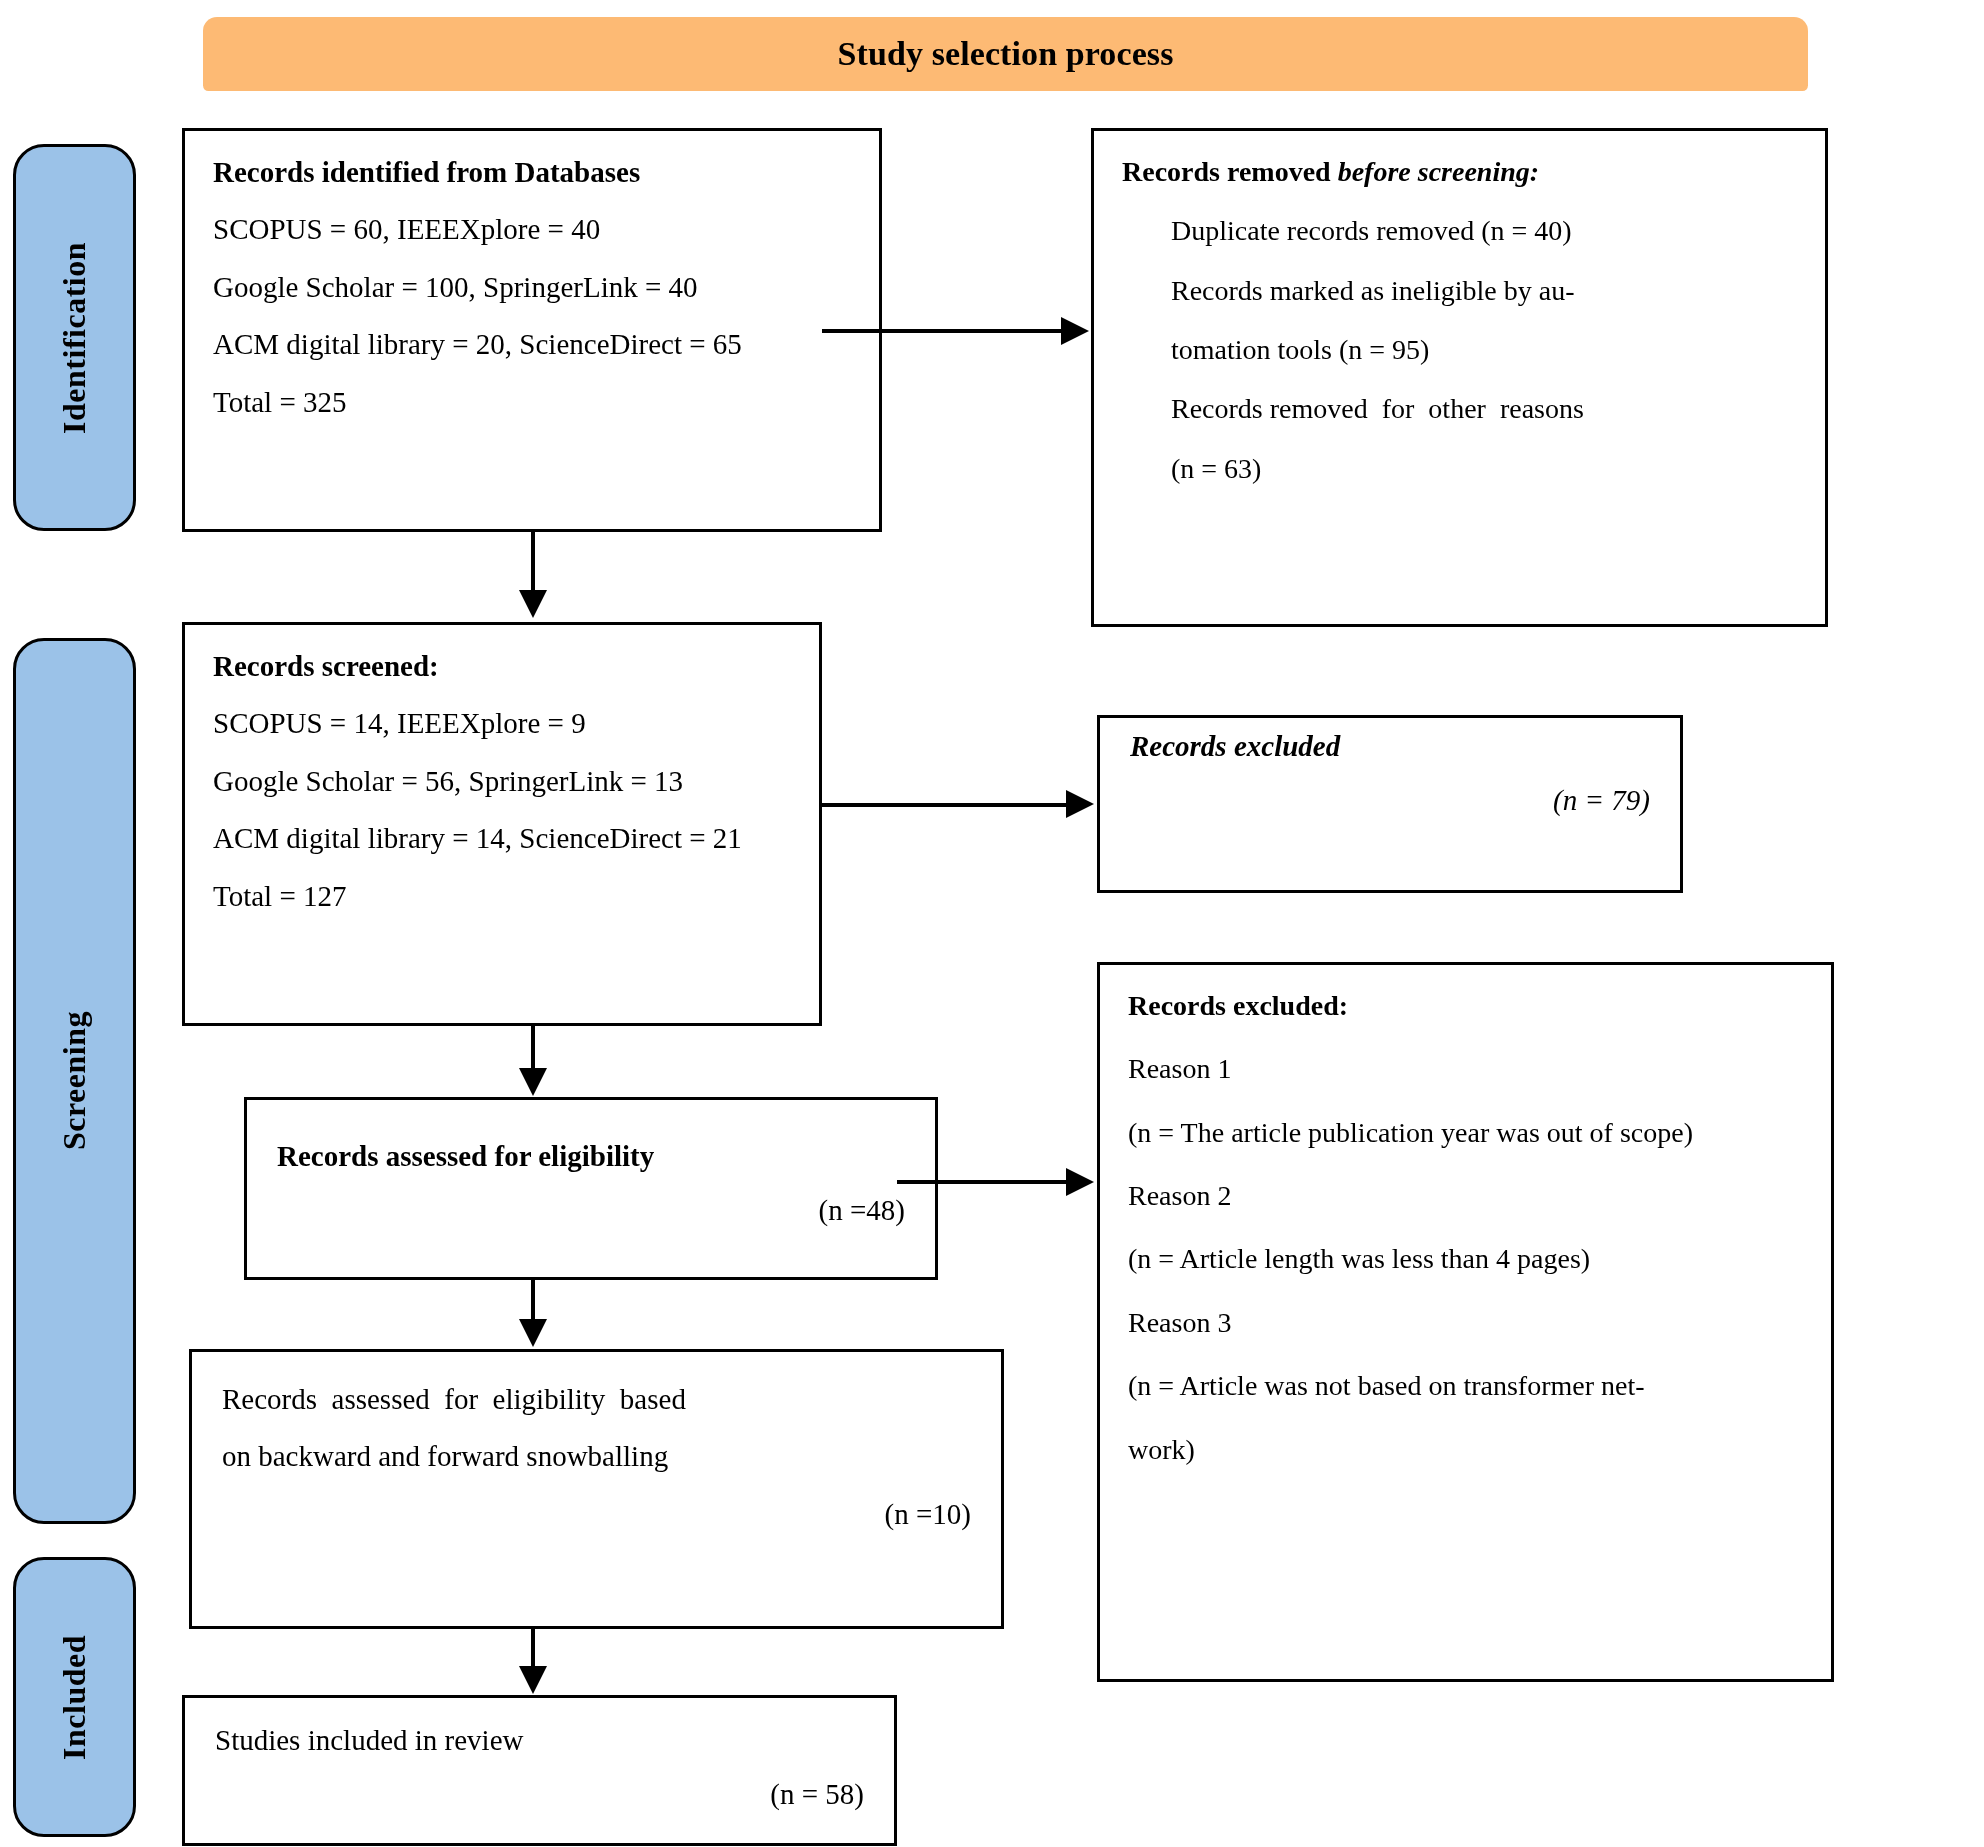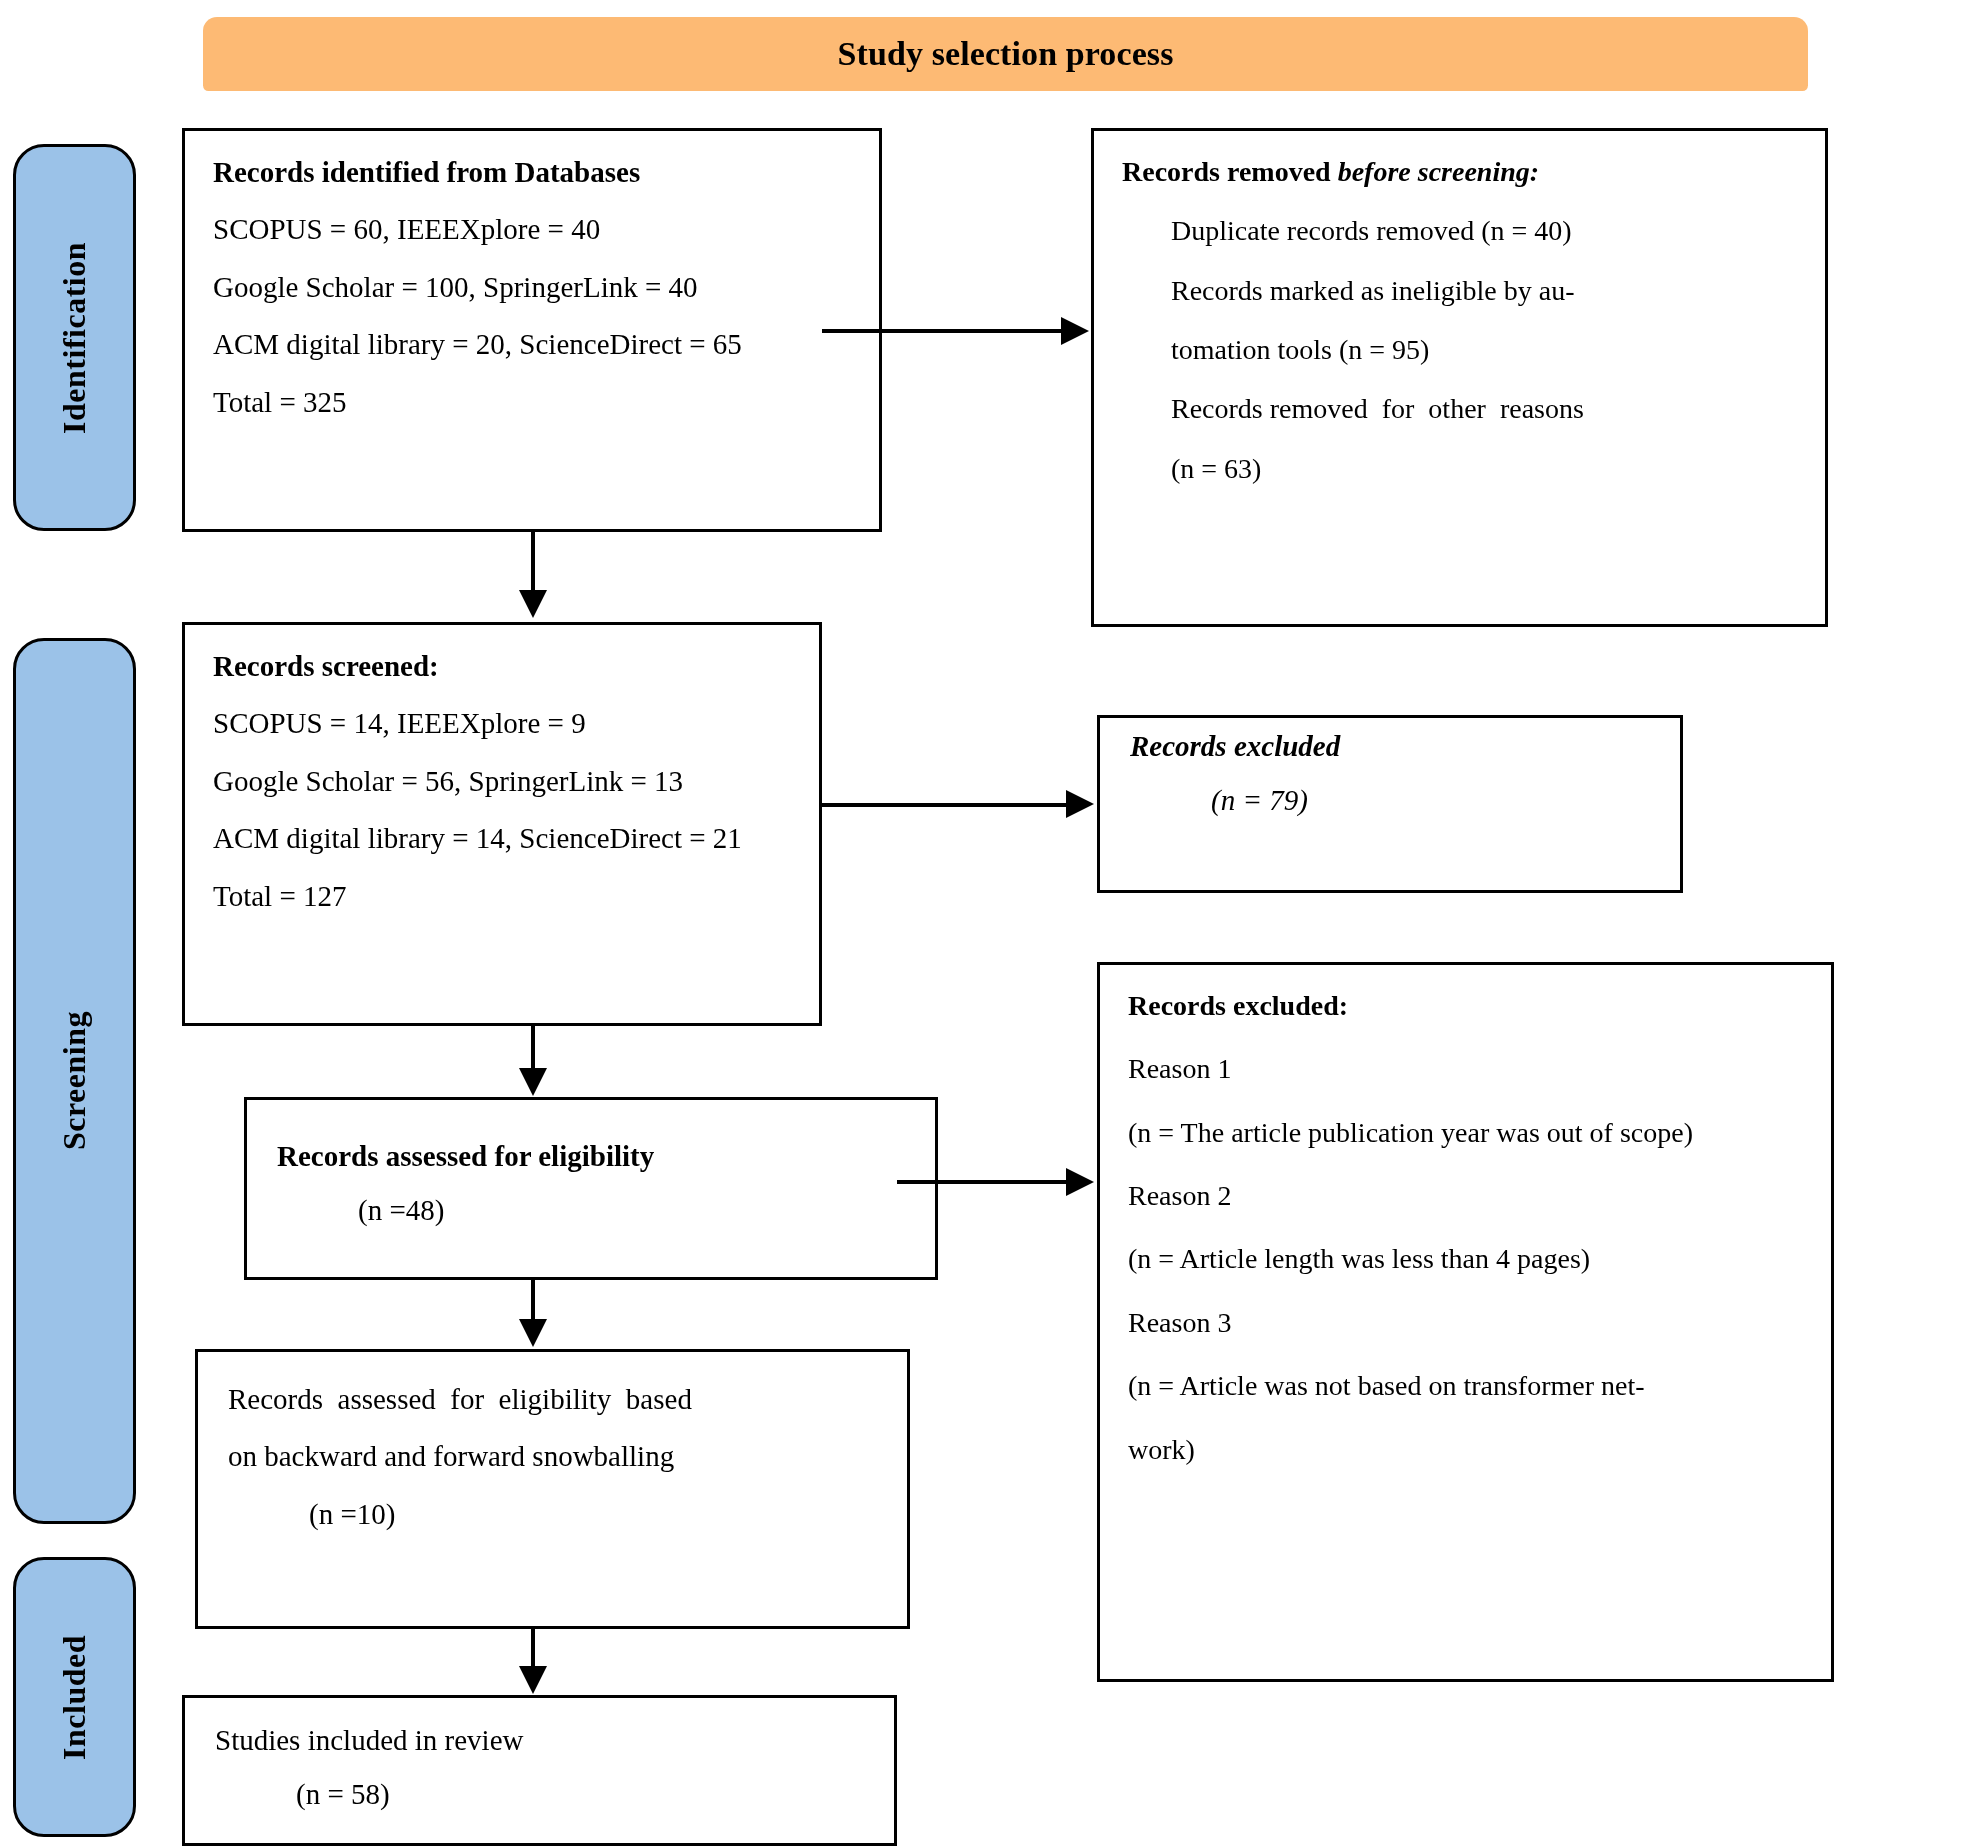--- a/index.html
+++ b/index.html
@@ -65,31 +65,31 @@
   }
   .flow-box p{
     margin:0 0 25px 0;
     font-size:29px;
     line-height:1.12;
     white-space:pre-wrap;
   }
   .flow-box p:last-child{margin-bottom:0;}
   .flow-box p.bold{font-weight:bold;}
   .flow-box p.indent{padding-left:49px;}
-  .flow-box p.center-n{text-align:left; padding-left:81px;}
+  .flow-box p.center-n{text-align:right; padding-left:81px;}
   .flow-box p.tight{margin-bottom:21.5px;}
   .em-ital{font-style:italic; font-weight:bold;}
 
   #box-identified   { left:182px;  top:128px;  width:700px; height:404px; }
   #box-removed      { left:1091px; top:128px;  width:737px; height:499px; }
   #box-screened     { left:182px;  top:622px; width:640px; height:404px; }
   #box-excluded-79  { left:1097px; top:715px; width:586px; height:178px; }
   #box-eligibility  { left:203px;  top:1097px; width:694px; height:183px; }
   #box-excluded-big { left:1097px; top:962px; width:737px; height:720px; }
-  #box-snowball     { left:195px;  top:1349px; width:715px; height:280px; }
+  #box-snowball     { left:189px;  top:1349px; width:815px; height:280px; }
   #box-included     { left:182px;  top:1695px; width:715px; height:151px; }
 
   
   #box-removed p{font-size:28px; margin-bottom:28px;}
   #box-excluded-big p{font-size:28px; margin-bottom:32px;}
   #box-excluded-79{padding:12px 30px;font-style:italic;}
   #box-eligibility{padding:40px 30px;margin-left:41px;}
   #box-snowball{padding:31px 30px;}
   #box-included{padding:26px 30px;}
 

